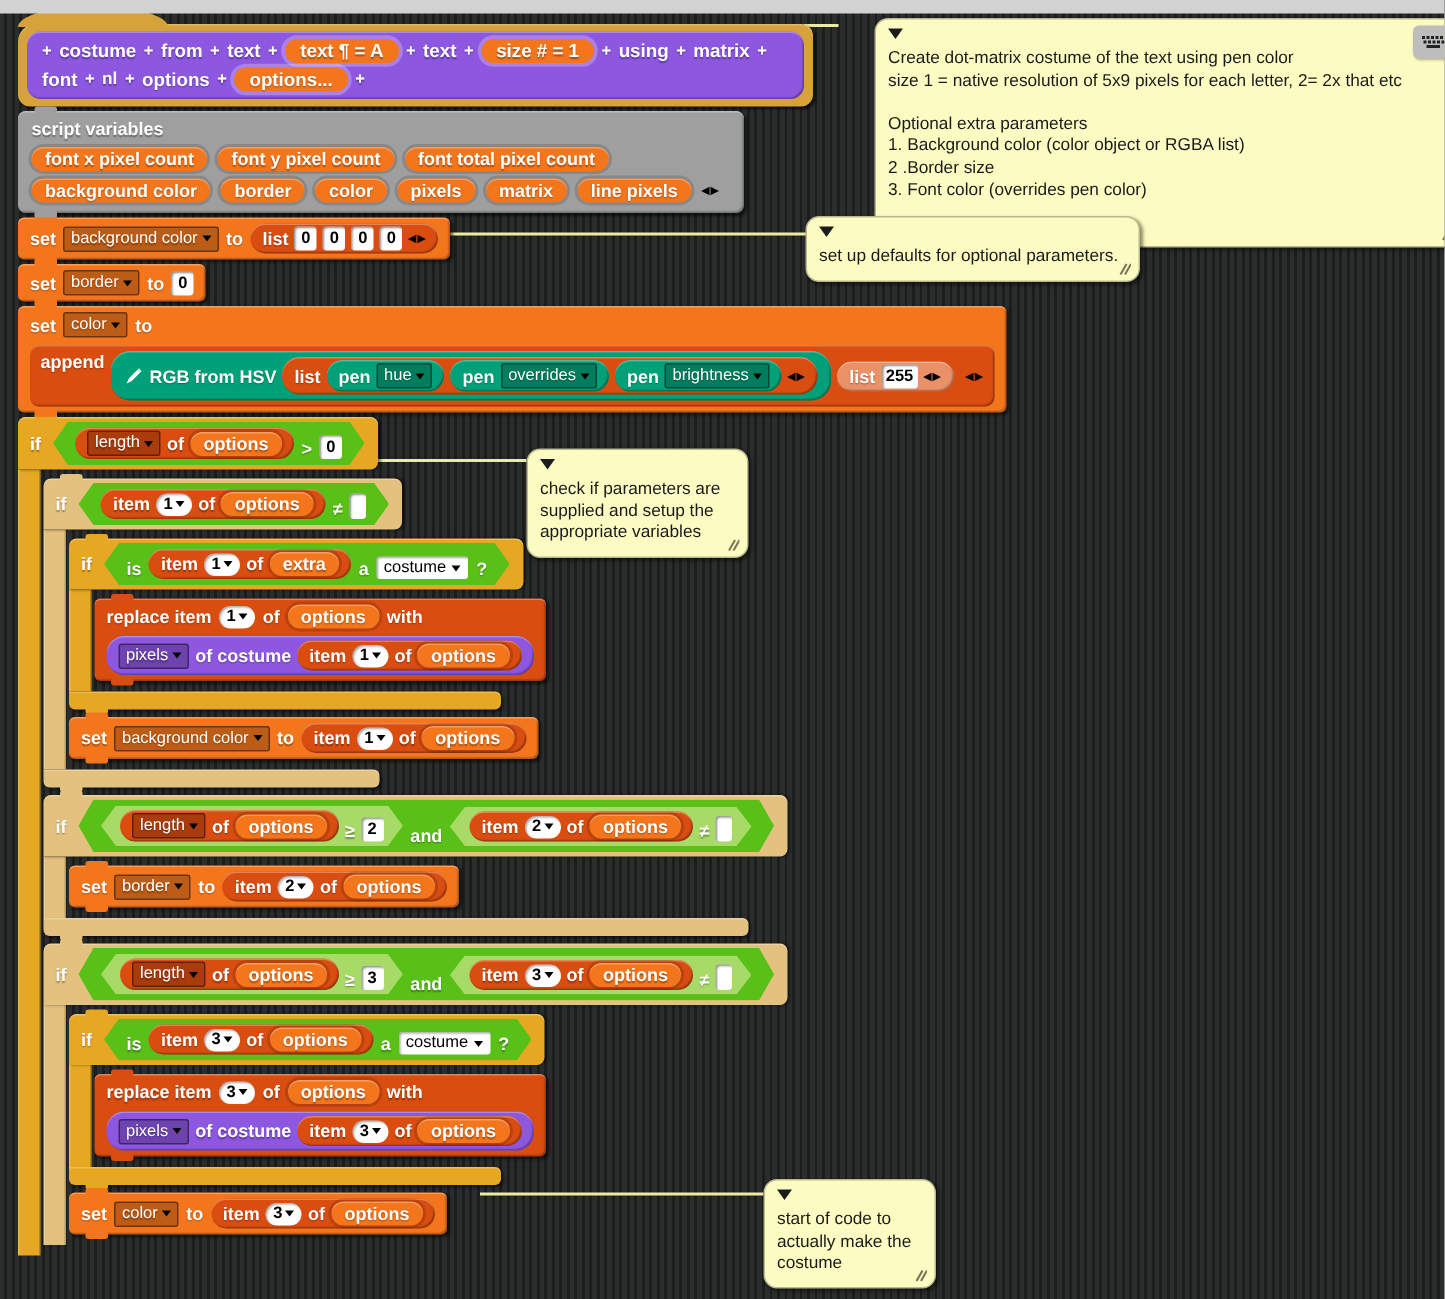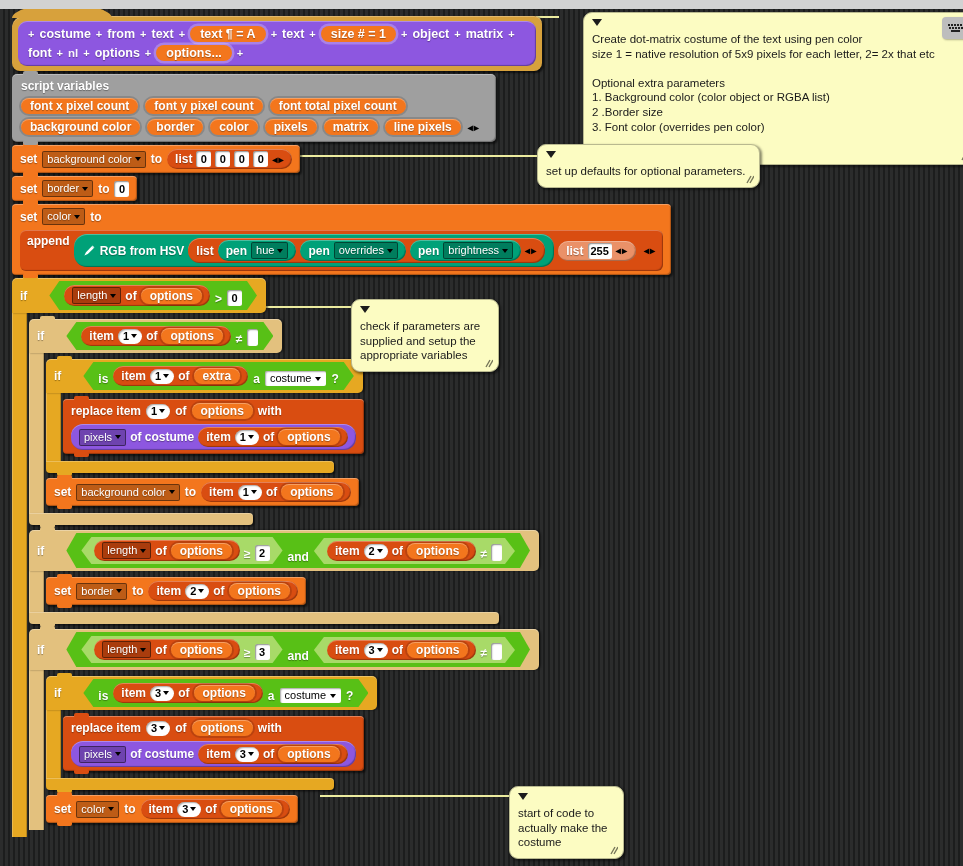--- a/index.html
+++ b/index.html
@@ -40,21 +40,21 @@
 
   
   .k-ctl{background:var(--ctl,#e6a822)} .k-ctl2{background:var(--ctl2,#e3c17e)}
   .k-var{background:var(--var,#f3761d)} .k-lst{background:var(--lst,#d94d11)}
   .k-lst2{background:var(--lst2,#ea9168)} .k-op{background:var(--op,#58c016)}
   .k-op2{background:var(--op2,#a8da68)} .k-lks{background:var(--lks,#8d57e0)}
   .k-pen{background:var(--pen,#00a178)} .k-gry{background:var(--gry,#9f9f9f)}
 
   
   .cblk{display:flex;flex-direction:column;align-items:flex-start}
-  .chead{display:inline-flex;align-items:center;gap:22px;padding:3px 9px 3px 8px;border-radius:5px 5px 5px 0;width:max-content;position:relative;
+  .chead{display:inline-flex;align-items:center;gap:8px;padding:3px 9px 3px 8px;border-radius:5px 5px 5px 0;width:max-content;position:relative;
      box-shadow:inset 0 1px 0 rgba(255,255,255,.3),1.5px 0 2px rgba(0,0,0,.45)}
   .chead::before{content:"";position:absolute;top:-3px;left:11px;width:15px;height:5px;border-radius:2px;background:inherit}
   .cmid{display:flex}
   .carm{width:15px;flex:none;box-shadow:inset 1px 0 0 rgba(255,255,255,.2),inset -1px 0 0 rgba(0,0,0,.2)}
   .cin{display:flex;flex-direction:column;align-items:flex-start;gap:5px;padding:6px 0 7px 2px}
   .cfoot{height:12px;border-radius:0 4px 4px 4px;position:relative;box-shadow:inset 0 1px 0 rgba(255,255,255,.25),1.5px 1.5px 2px rgba(0,0,0,.55)}
   .cfoot::after{content:"";position:absolute;bottom:-3px;left:11px;width:15px;height:5px;border-radius:2px;background:inherit}
 
   
   .hat{position:relative;background:var(--hat,#d7a13c);border-radius:12px 8px 8px 8px;padding:5px 6px;margin-top:13px;width:max-content;
@@ -108,21 +108,21 @@
         <span class="w">from</span>
         <span class="plus">+</span>
         <span class="w">text</span>
         <span class="plus">+</span>
         <span class="hp">text ¶ = A</span>
         <span class="plus">+</span>
         <span class="w">text</span>
         <span class="plus">+</span>
         <span class="hp">size # = 1</span>
         <span class="plus">+</span>
-        <span class="w">object</span>
+        <span class="w">using</span>
         <span class="plus">+</span>
         <span class="w">matrix</span>
         <span class="plus">+</span>
       </div>
       <div class="prow">
         <span class="w">font</span>
         <span class="plus">+</span>
         <span class="nl">nl</span>
         <span class="plus">+</span>
         <span class="w">options</span>

